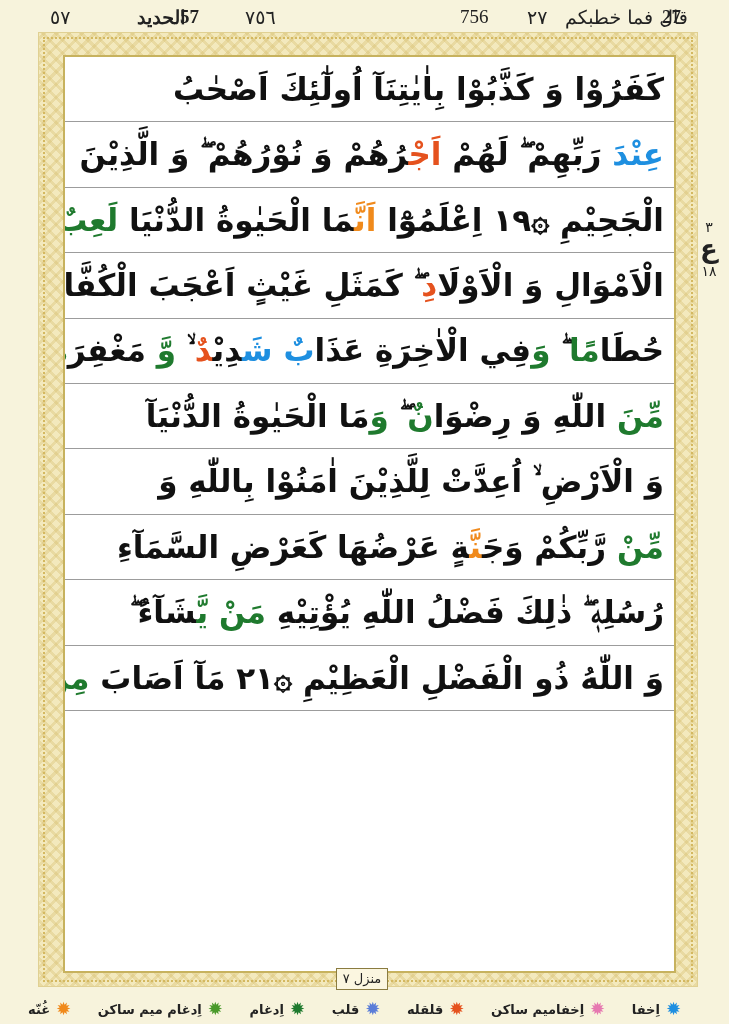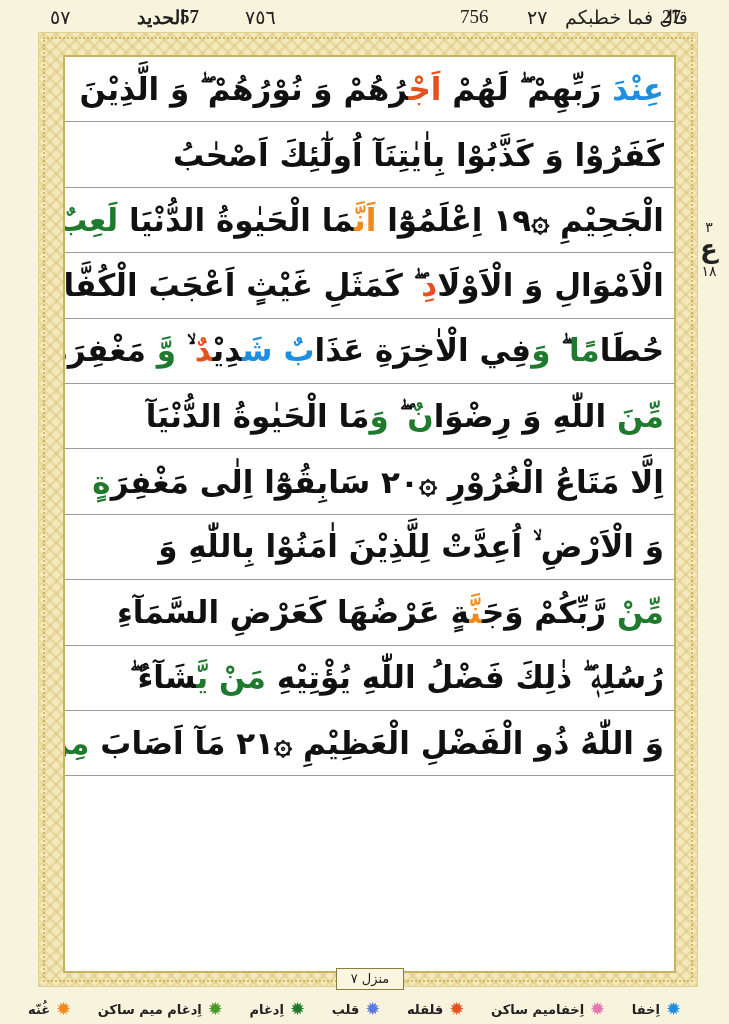--- a/index.html
+++ b/index.html
@@ -59,21 +59,21 @@
   .c-ghunna { color: #f08a1c; }
   .c-qalqala { color: #e5521e; }
   .c-idgham { color: #1f7a2e; }
   .c-iqlab { color: #5b7dd8; }
 
   .ruku-marker {
     position: absolute; left: 694px; top: 220px; width: 30px; text-align: center;
     font-size: 14px; color: #222; line-height: 1.1;
   }
   .manzil {
-    position: absolute; left: 336px; top: 968px; width: 68px; height: 22px;
+    position: absolute; left: 336px; top: 968px; width: 52px; height: 22px;
     background: #fbf6e0; border: 1px solid #8a7b40; box-sizing: border-box;
     font-size: 13px; text-align: center; line-height: 20px; color: #222;
     direction: rtl;
   }
   .legend {
     position: absolute; left: 0; top: 994px; width: 729px; height: 30px;
     direction: rtl;
     display: flex; align-items: center; justify-content: space-between;
     padding: 0 48px 0 28px; box-sizing: border-box;
     font-size: 13px; font-weight: bold; color: #222;
@@ -92,39 +92,36 @@
   <span class="h-page-num">756</span>
   <span class="h-para-ar">٢٧</span>
   <span class="h-para-name">قال فما خطبكم</span>
   <span class="h-para-num">27</span>
 </div>
 
 <div class="frame"></div>
 
 <div class="page" id="page">
     <div class="line">
-      <span><span class="seg c-ikhfa">عِنْدَ</span><span class="seg"> رَبِّهِمْ ۖ لَهُمْ </span><span class="seg c-qalqala">اَجْ</span><span class="seg">رُهُمْ وَ نُوْرُهُمْ ۖ وَ الَّذِيْنَ</span></span>
+      <span><span class="seg">كَفَرُوْا وَ كَذَّبُوْا بِاٰيٰتِنَآ اُولٰٓئِكَ اَصْحٰبُ</span></span>
     </div>
     <div class="line">
-      <span><span class="seg">كَفَرُوْا وَ كَذَّبُوْا بِاٰيٰتِنَآ اُولٰٓئِكَ اَصْحٰبُ</span></span>
+      <span><span class="seg c-ikhfa">عِنْدَ</span><span class="seg"> رَبِّهِمْ ۖ لَهُمْ </span><span class="seg c-qalqala">اَجْ</span><span class="seg">رُهُمْ وَ نُوْرُهُمْ ۖ وَ الَّذِيْنَ</span></span>
     </div>
     <div class="line">
       <span><span class="seg">الْجَحِيْمِ ۞١٩ اِعْلَمُوْٓا </span><span class="seg c-ghunna">اَنَّ</span><span class="seg">مَا الْحَيٰوةُ الدُّنْيَا </span><span class="seg c-idgham">لَعِبٌ</span></span>
     </div>
     <div class="line">
       <span><span class="seg">الْاَمْوَالِ وَ الْاَوْلَا</span><span class="seg c-qalqala">دِ</span><span class="seg"> ۖ كَمَثَلِ غَيْثٍ اَعْجَبَ الْكُفَّارَ</span></span>
     </div>
     <div class="line">
       <span><span class="seg">حُطَا</span><span class="seg c-idgham">مًا</span><span class="seg"> ۖ </span><span class="seg c-idgham">وَ</span><span class="seg">فِي الْاٰخِرَةِ عَذَا</span><span class="seg c-ikhfa">بٌ شَ</span><span class="seg">دِيْ</span><span class="seg c-qalqala">دٌ</span><span class="seg"> ۙ </span><span class="seg c-idgham">وَّ</span><span class="seg"> مَغْفِرَ</span><span class="seg c-idgham">ةٌ</span></span>
     </div>
     <div class="line">
       <span><span class="seg c-idgham">مِّنَ</span><span class="seg"> اللّٰهِ وَ رِضْوَا</span><span class="seg c-idgham">نٌ</span><span class="seg"> ۖ </span><span class="seg c-idgham">وَ</span><span class="seg">مَا الْحَيٰوةُ الدُّنْيَآ</span></span>
-    </div>
-    <div class="line">
-      <span><span class="seg">اِلَّا مَتَاعُ الْغُرُوْرِ ۞٢٠ سَابِقُوْٓا اِلٰى مَغْفِرَ</span><span class="seg c-idgham">ةٍ</span></span>
     </div>
     <div class="line">
       <span><span class="seg">وَ الْاَرْضِ ۙ اُعِدَّتْ لِلَّذِيْنَ اٰمَنُوْا بِاللّٰهِ وَ</span></span>
     </div>
     <div class="line">
       <span><span class="seg c-idgham">مِّنْ</span><span class="seg"> رَّبِّكُمْ وَجَ</span><span class="seg c-ghunna">نَّ</span><span class="seg">ةٍ عَرْضُهَا كَعَرْضِ السَّمَآءِ</span></span>
     </div>
     <div class="line">
       <span><span class="seg">رُسُلِهٖ ۖ ذٰلِكَ فَضْلُ اللّٰهِ يُؤْتِيْهِ </span><span class="seg c-idgham">مَنْ يَّ</span><span class="seg">شَآءُ ۖ</span></span>
     </div>

